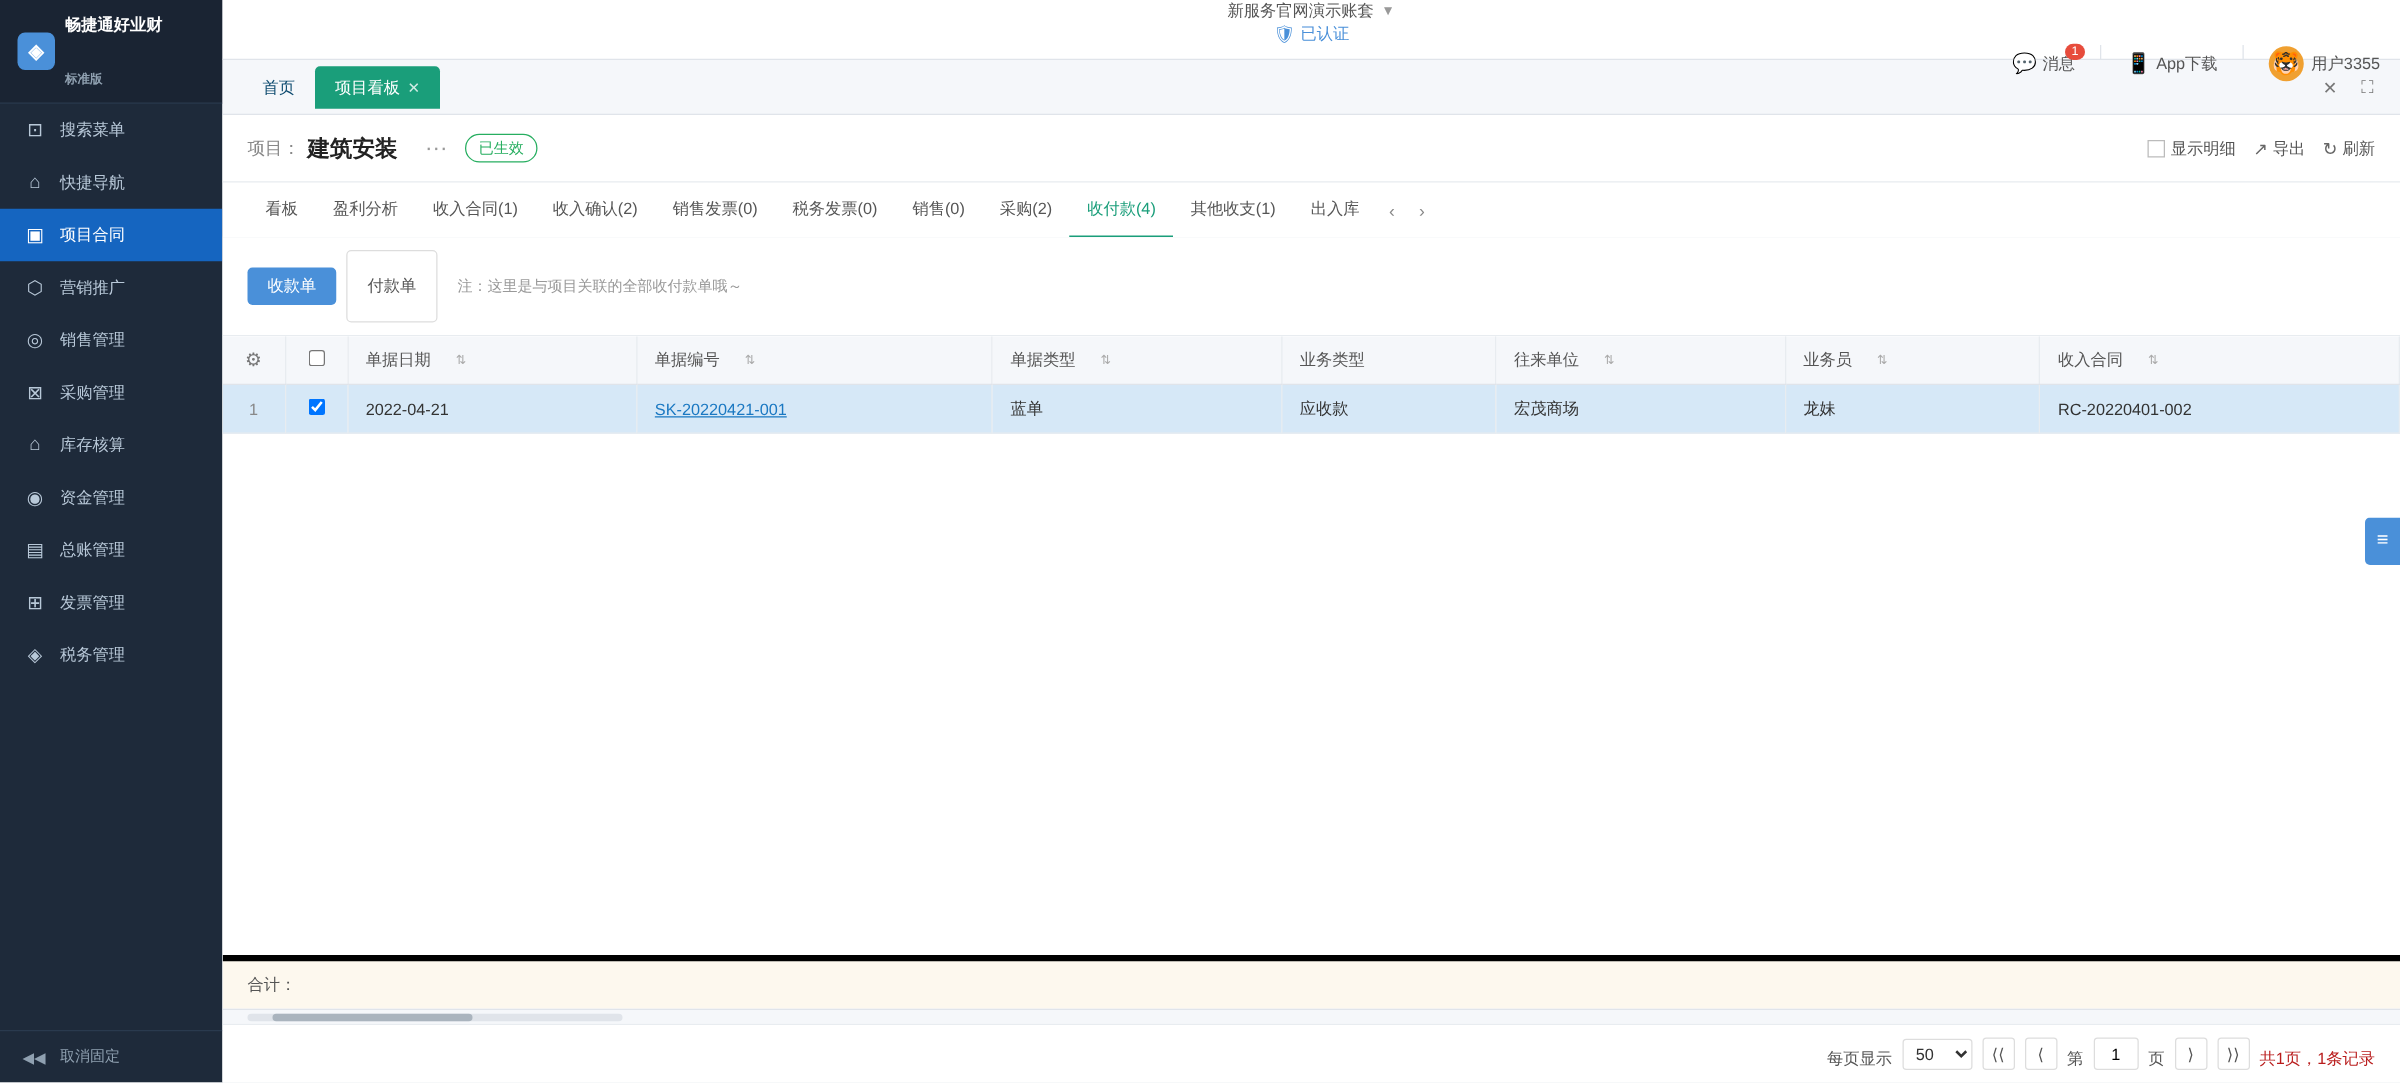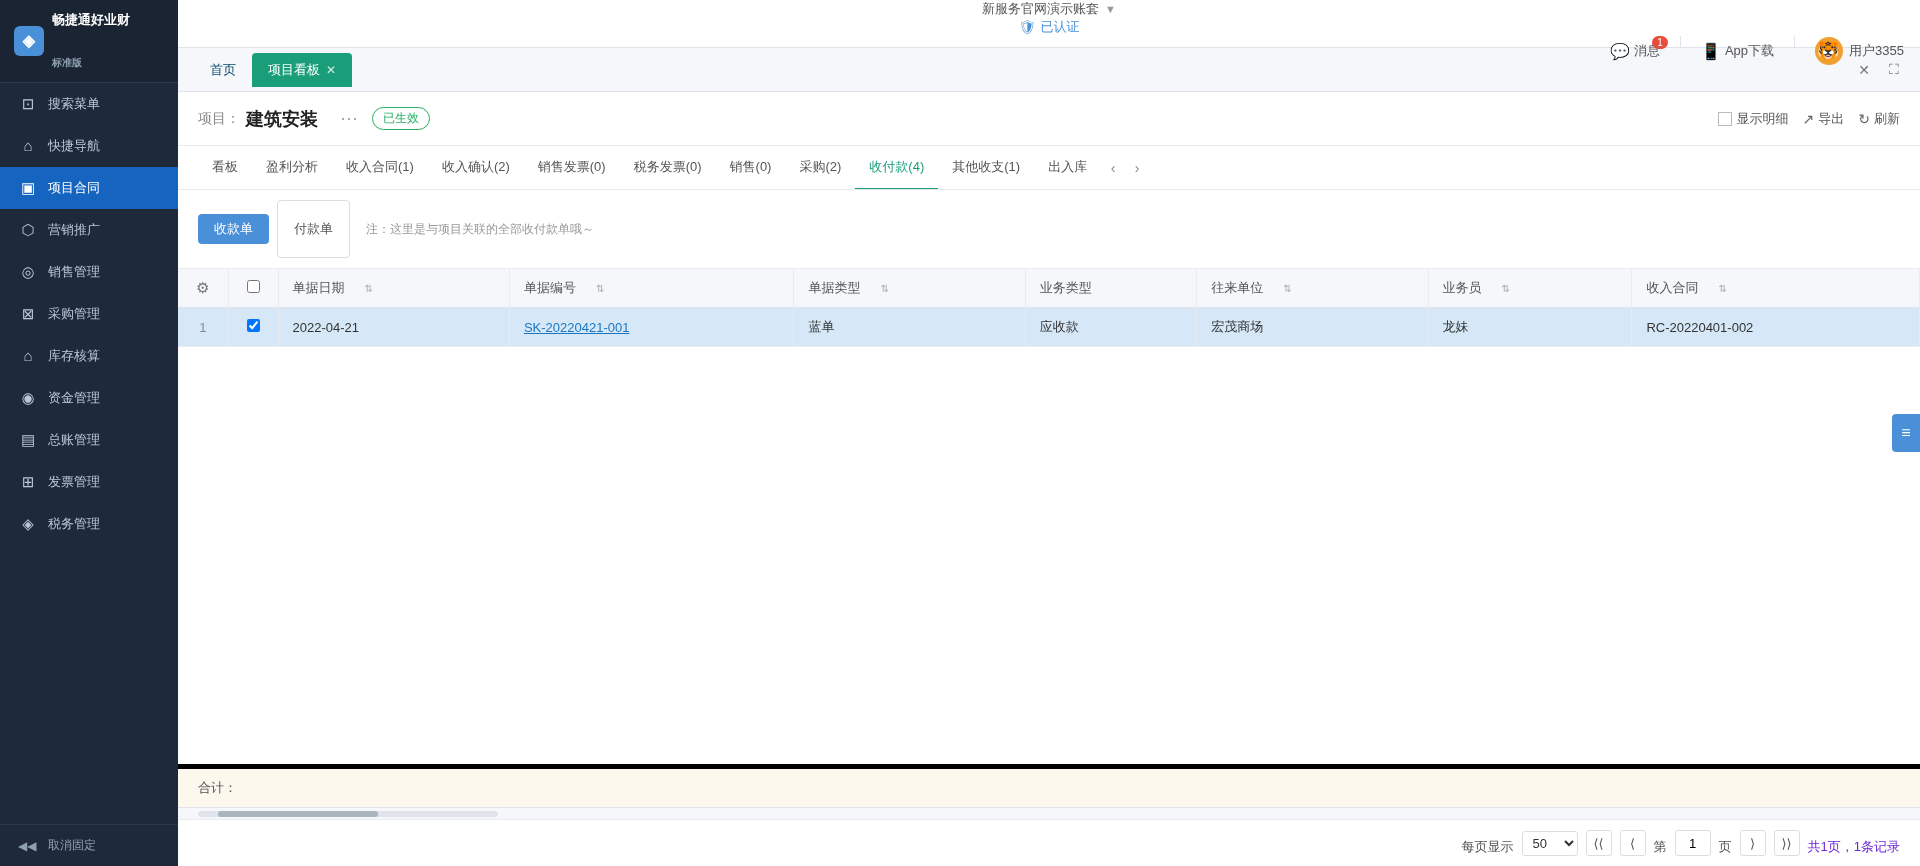--- a/index.html
+++ b/index.html
@@ -409,21 +409,21 @@
       font-size: 13px;
     }
     .page-input {
       width: 36px;
       height: 26px;
       border: 1px solid #ddd;
       border-radius: 3px;
       text-align: center;
       font-size: 13px;
     }
-    .pagination-info { color: #6d28d9; }
+    .pagination-info { color: #b91c1c; }
 
     
     .right-float-btn {
       position: fixed;
       right: 0;
       top: 50%;
       transform: translateY(-50%);
       background: #4a90d9;
       color: #fff;
       width: 28px;

